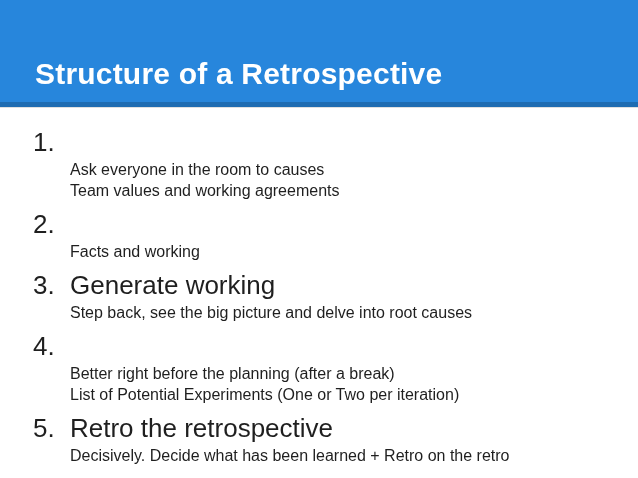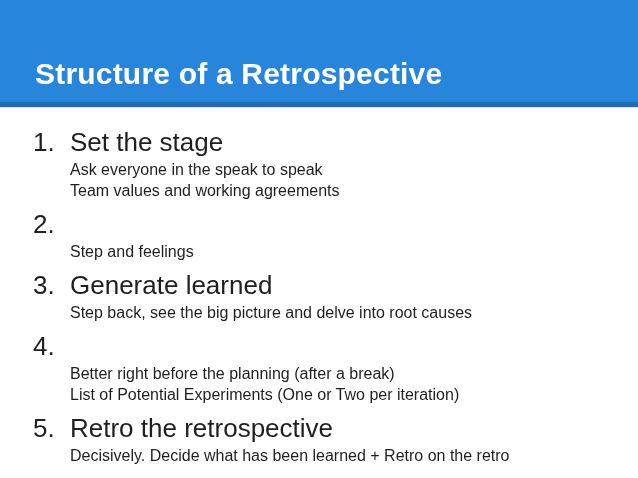--- a/index.html
+++ b/index.html
@@ -66,41 +66,40 @@
 <div class="slide">
 
   <div class="header"></div>
   <div class="title">Structure of a Retrospective</div>
 
   <div class="body">
 
     <div class="item">
       <div class="item-head">
         <span class="item-number">1.</span>
-        <span>Set the stage</span>
       </div>
       <div class="item-details">
-        <div class="item-detail">Ask everyone in the speak to speak</div>
+        <div class="item-detail">Ask everyone in the room to causes</div>
         <div class="item-detail">Team values and working agreements</div>
       </div>
     </div>
 
     <div class="item">
       <div class="item-head">
         <span class="item-number">2.</span>
       </div>
       <div class="item-details">
-        <div class="item-detail">Step and feelings</div>
+        <div class="item-detail">Facts and working</div>
       </div>
     </div>
 
     <div class="item">
       <div class="item-head">
         <span class="item-number">3.</span>
-        <span>Generate learned</span>
+        <span>Generate working</span>
       </div>
       <div class="item-details">
         <div class="item-detail">Step back, see the big picture and delve into root causes</div>
       </div>
     </div>
 
     <div class="item">
       <div class="item-head">
         <span class="item-number">4.</span>
       </div>

